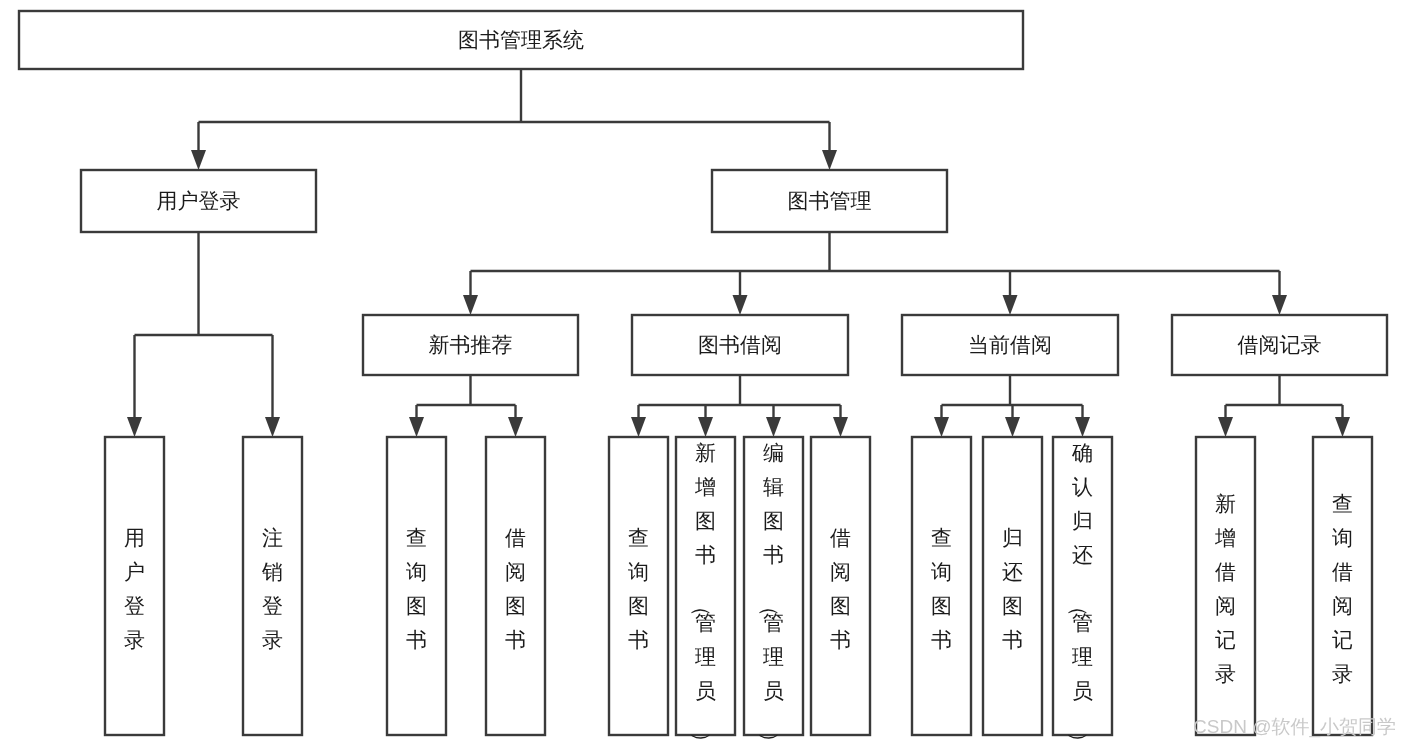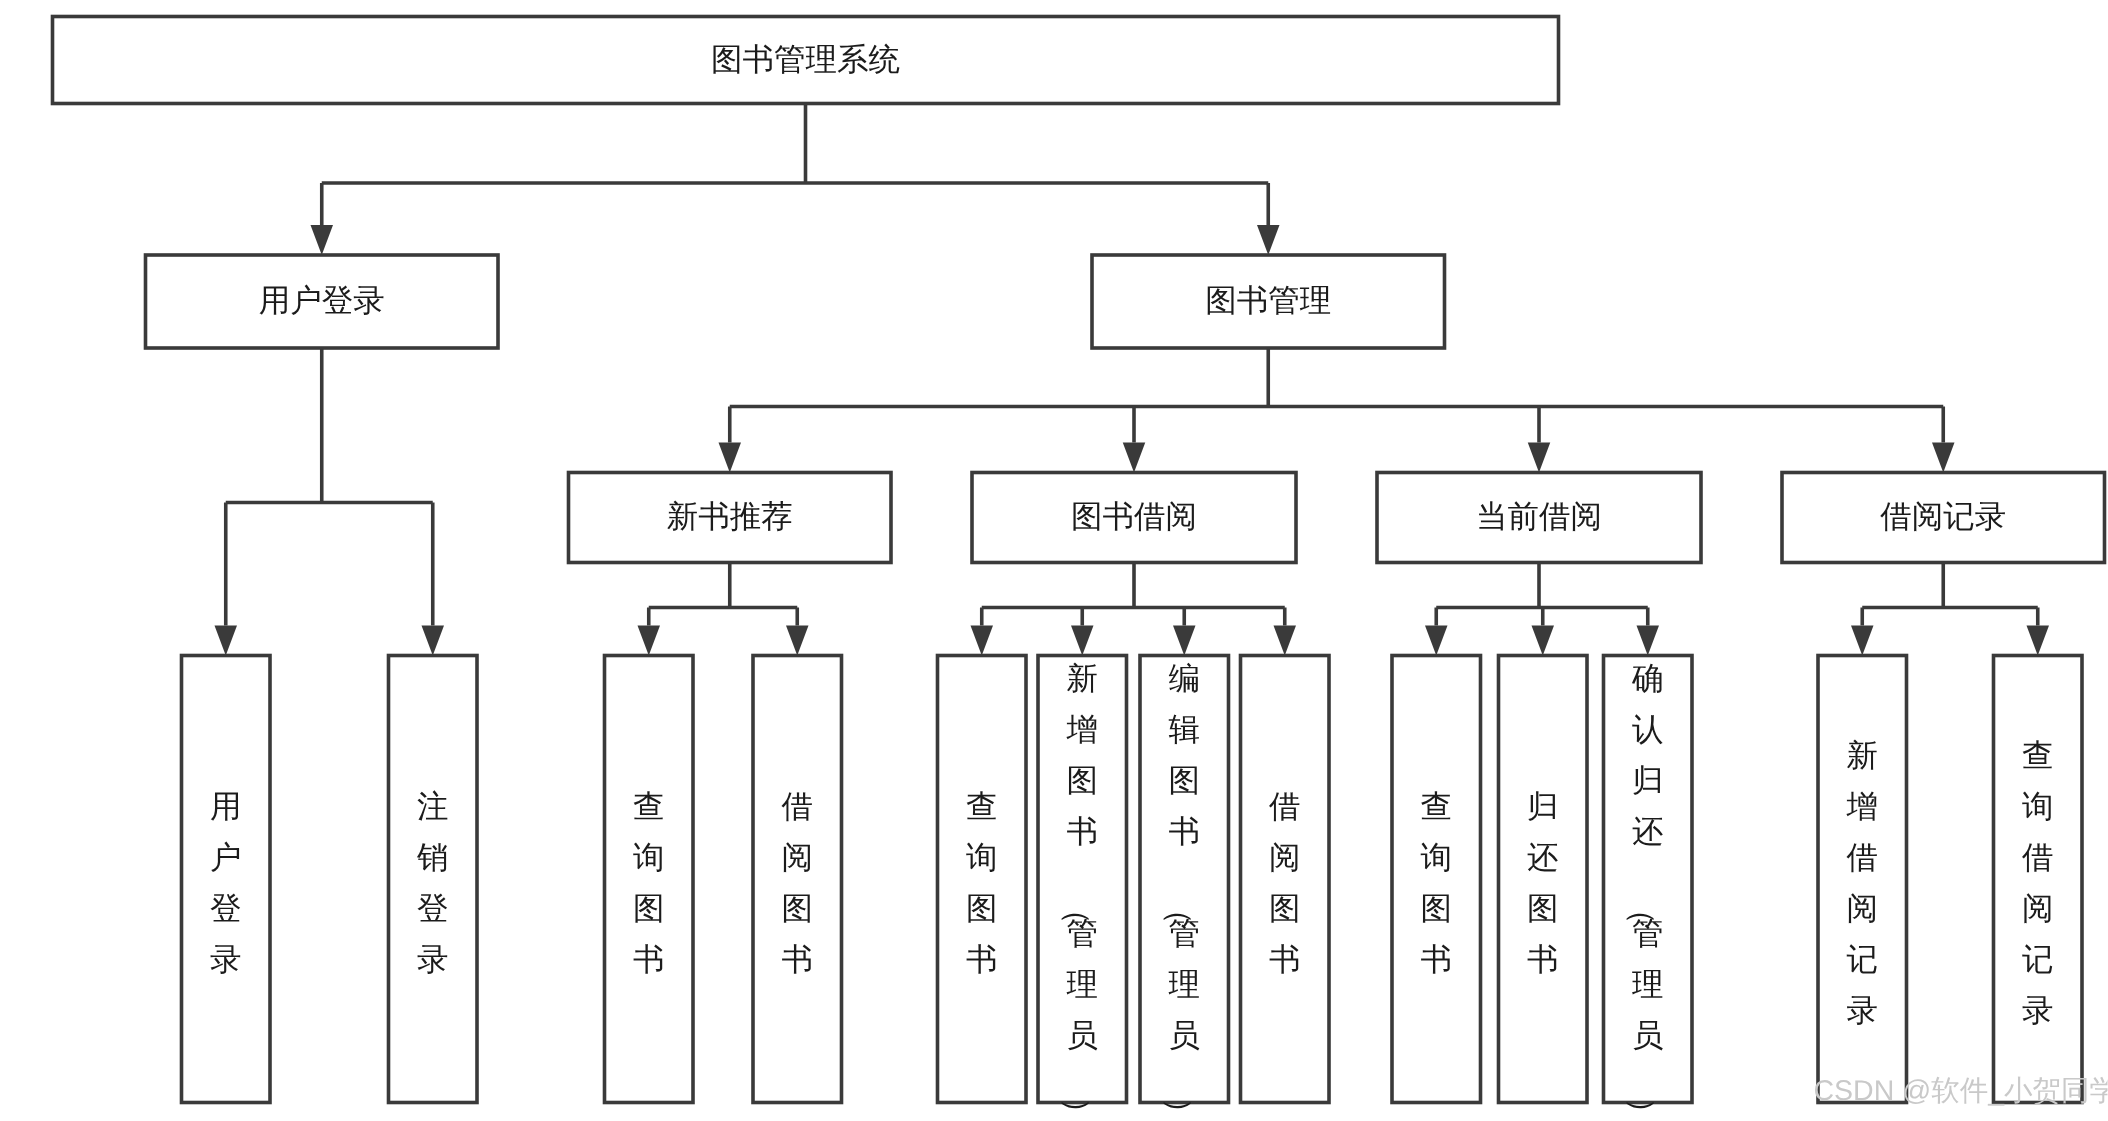--- a/index.html
+++ b/index.html
@@ -10,21 +10,21 @@
   }
   body {
     width: 1405px;
     height: 747px;
     font-family: "Liberation Sans", "DejaVu Sans", sans-serif;
     overflow: hidden;
     position: relative;
   }
   #diagram-root {
     position: absolute;
-    left: 16px;
+    left: 0;
     top: 0;
     width: 1375px;
     height: 747px;
     text-align: center;
   }
   svg.flowchart {
     display: block;
     width: 1405px;
     height: 747px;
     background: #ffffff;

